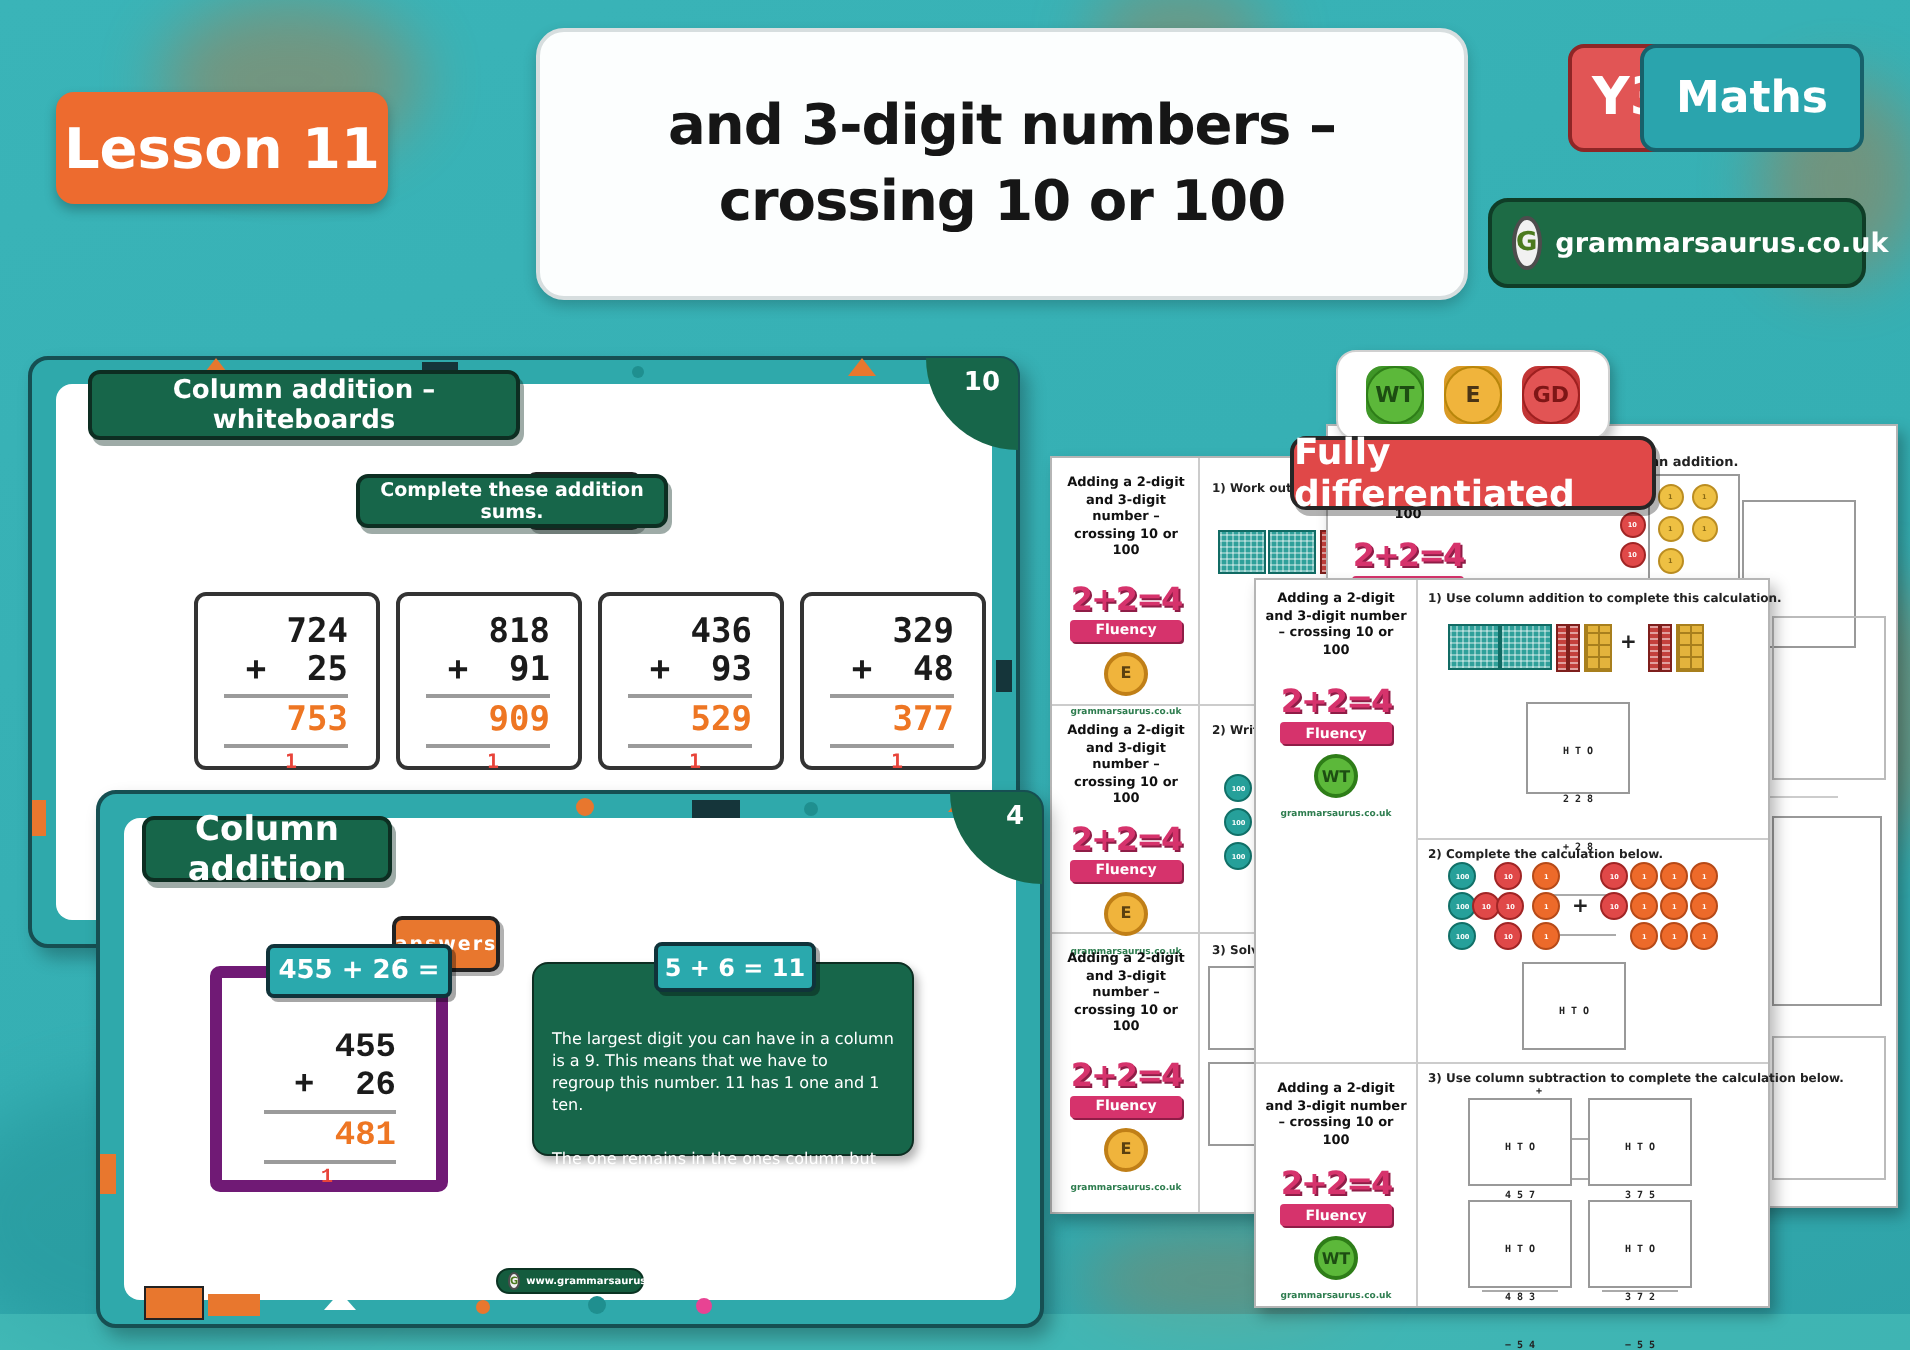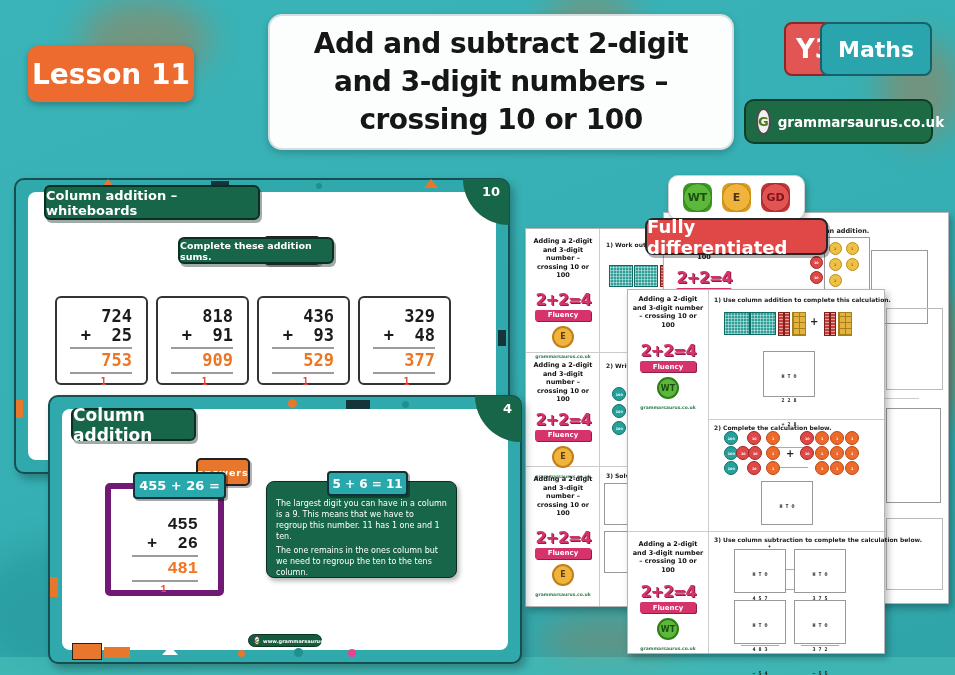--- a/index.html
+++ b/index.html
@@ -24,38 +24,38 @@
   .gslogo{border-radius:50%;background:#f1f1f1;border:2px solid #4d4d4d;color:#4b7a1e;font-weight:bold;
       display:flex;align-items:center;justify-content:center;box-sizing:border-box;}
   
   .slide{position:absolute;background:#2fa9ab;border:2px solid #164f52;border-radius:10px;
          box-shadow:4px 5px 9px rgba(0,0,0,.28);}
   .slide .inner{position:absolute;inset:12px;background:#fff;border-radius:8px;}
   .corner{position:absolute;top:-1px;right:-1px;width:46px;height:46px;background:#17664a;
           border-bottom-left-radius:100%;border-top-right-radius:9px;color:#fff;font-weight:bold;font-size:13px;
           text-align:right;padding:5px 9px 0 0;box-sizing:border-box;}
   .greenbox{position:absolute;background:#17664a;color:#fff;font-weight:bold;border:2px solid #0d2e22;
-          border-radius:6px;box-shadow:2px 3px 0 rgba(13,46,34,.4);display:flex;align-items:center;justify-content:center;}
+          border-radius:6px;box-shadow:2px 3px 0 rgba(13,46,34,.4);display:flex;align-items:center;justify-content:center;text-align:center;}
   .answers{position:absolute;background:#e8772e;border:2px solid #222;border-radius:5px;color:#fff;
           font-weight:bold;font-size:9.5px;letter-spacing:1px;display:flex;align-items:center;justify-content:center;
           box-shadow:2px 2px 0 rgba(0,0,0,.3);margin-top:48px;}
   .probcard{position:absolute;width:93px;height:89px;background:#fff;border:2px solid #333;border-radius:6px;
           box-sizing:border-box;font-family:"DejaVu Sans Mono",monospace;font-weight:bold;color:#1b1b1b;
-          text-align:right;padding:9px 14px 0 0;}
+          text-align:right;padding:9px 14px 0 0;margin-left:42px;}
   .numline{font-size:17px;line-height:19px;white-space:pre;}
   .sumline{border-top:2px solid #9b9b9b;width:62px;margin:2px 0 2px auto;}
   .ansnum{color:#ee7623;}
   .carry{color:#e8443a;font-size:10px;text-align:center;padding-left:18px;}
   .tealpill{position:absolute;background:#2aa9ad;border:2px solid #10333a;border-radius:4px;color:#fff;
           font-weight:bold;display:flex;align-items:center;justify-content:center;box-shadow:2px 2px 0 rgba(0,0,0,.35);}
   .workbox{position:absolute;background:#fff;border:6px solid #701a75;border-radius:5px;box-sizing:border-box;
           font-family:Liberation Mono, monospace;font-weight:bold;color:#1b1b1b;text-align:right;padding:26px 20px 0 0;}
   .hintpanel{position:absolute;background:#17664a;border:1px solid #0d2e22;border-radius:8px;
           box-shadow:2px 3px 5px rgba(0,0,0,.3);color:#fff;padding:16px 9px 0 9px;box-sizing:border-box;}
-  .hintpanel p{margin:0 0 3px 0;font-size:8px;line-height:11px;}
+  .hintpanel p{margin:16px 0 3px 0;font-size:8px;line-height:11px;}
   .orangepill{position:absolute;background:#e8772e;border:1px solid #7a3c12;border-radius:4px;color:#fff;
           font-weight:bold;font-size:9.5px;display:flex;align-items:center;justify-content:center;
           box-shadow:2px 2px 0 rgba(0,0,0,.3);}
   .urlpill{position:absolute;background:#145c3e;border:1px solid #0b3423;border-radius:8px;display:flex;
           align-items:center;gap:3px;padding:0 5px;box-sizing:border-box;}
   .urlpill .txt{color:#fff;font-weight:bold;font-size:5px;white-space:nowrap;}
   
   .dec{position:absolute;}
   .tri-o{width:0;height:0;border-left:7px solid transparent;border-right:7px solid transparent;border-bottom:9px solid #e8772e;}
   .tri-w{width:0;height:0;border-left:8px solid transparent;border-right:8px solid transparent;border-bottom:9px solid #fff;}
@@ -117,21 +117,20 @@
   <div class="blob" style="left:545px;top:-10px;width:90px;height:60px;background:#c96a2e;opacity:.35"></div>
   <div class="blob" style="left:880px;top:40px;width:80px;height:100px;background:#c96a2e;opacity:.4"></div>
   <div class="blob" style="left:905px;top:290px;width:70px;height:130px;background:#c96a2e;opacity:.35"></div>
   <div class="blob" style="left:540px;top:615px;width:140px;height:50px;background:#c96a2e;opacity:.3"></div>
   <div class="blob" style="left:-30px;top:540px;width:220px;height:140px;background:#1f8d92;opacity:.45"></div>
   <div class="abs" style="left:0;top:657px;width:955px;height:18px;background:#4cc2bb;opacity:.55"></div>
 
   <div class="abs lesson" style="left:28px;top:46px;width:166px;height:56px">Lesson 11</div>
 
   <div class="abs titlebox" style="left:268px;top:14px;width:462px;height:132px">
-    <div>Add and subtract 2-digit</div>
     <div>and 3-digit numbers –</div>
     <div>crossing 10 or 100</div>
   </div>
 
   <div class="abs y3" style="left:784px;top:22px;width:57px;height:50px">Y3</div>
   <div class="abs maths" style="left:820px;top:22px;width:108px;height:50px">Maths</div>
 
   <div class="abs sitepill" style="left:744px;top:99px;width:189px;height:45px">
     <span class="gslogo" style="width:27px;height:27px;font-size:13px">G</span>
     <span class="txt">grammarsaurus.co.uk</span>

